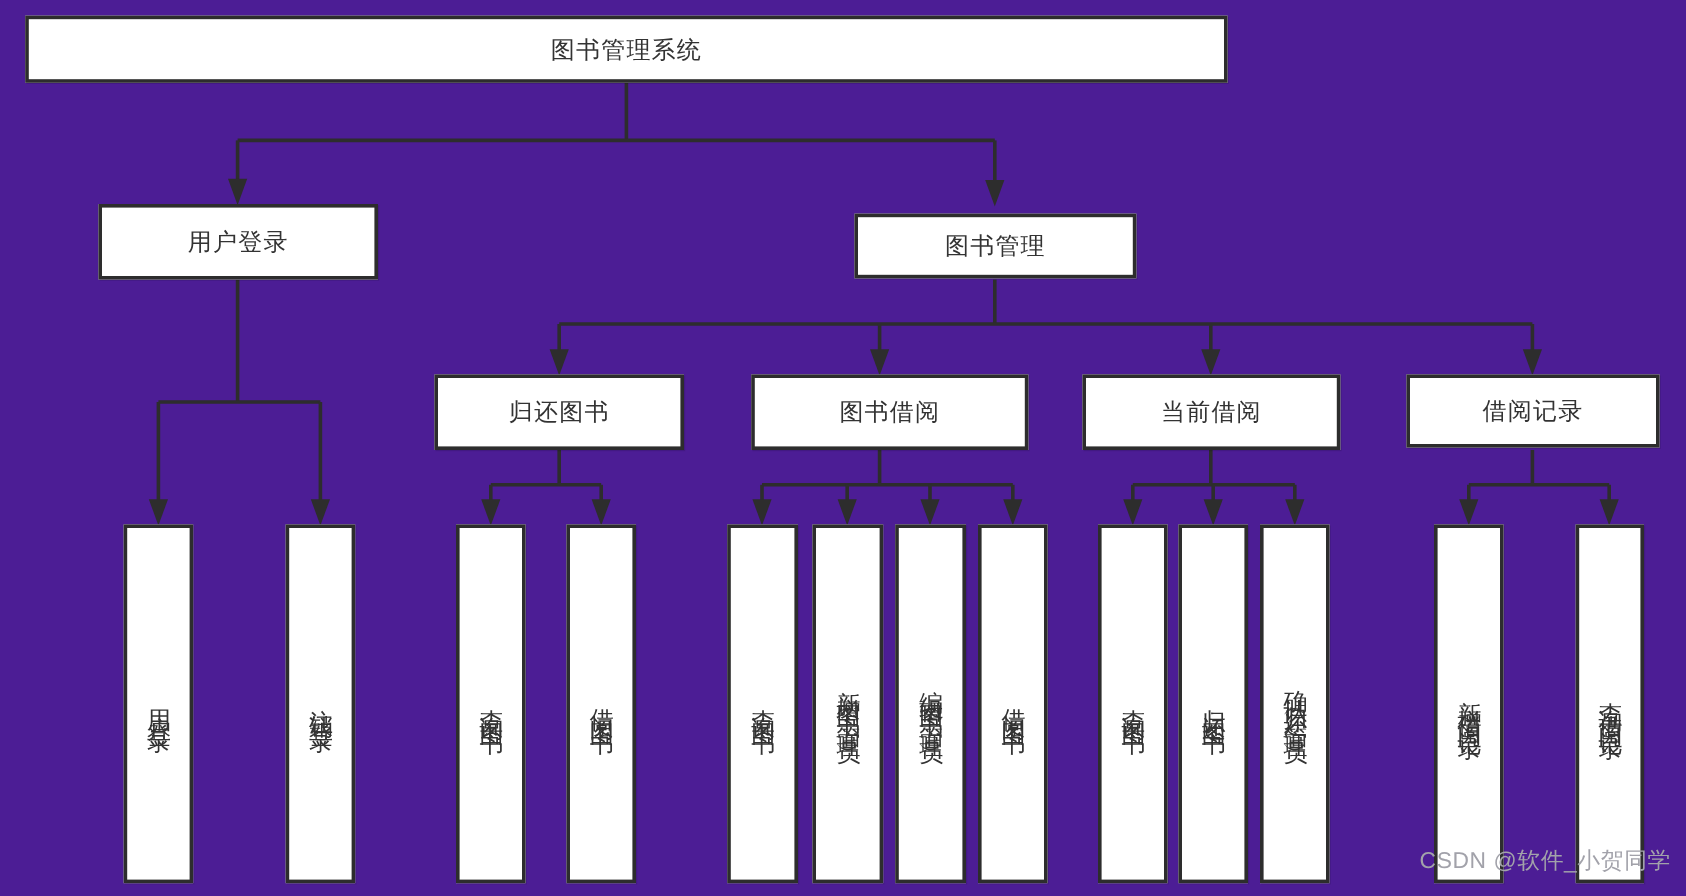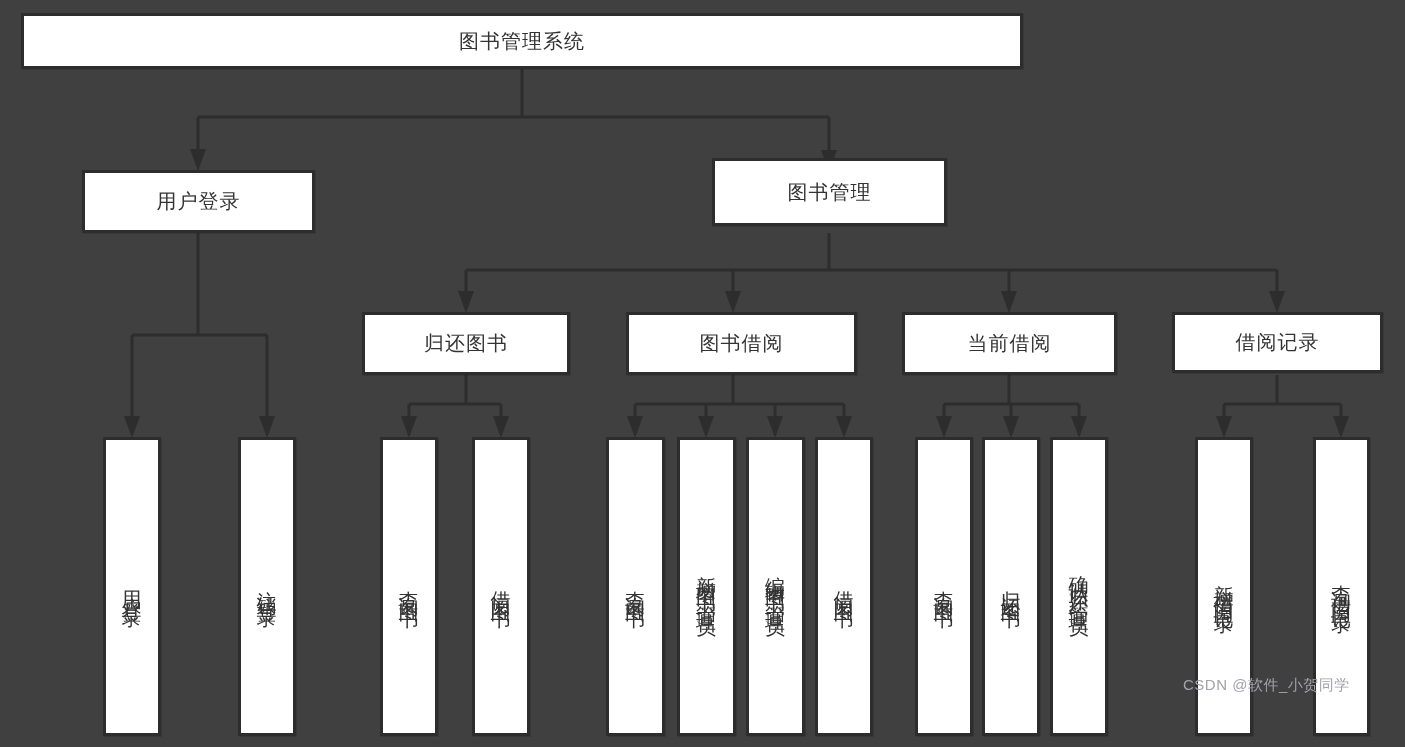--- a/index.html
+++ b/index.html
@@ -1,20 +1,20 @@
 <!DOCTYPE html>
 <html><head>
 <meta charset="utf-8">
 <style>
   html, body { margin: 0; padding: 0; background: #ffffff; }
   .canvas {
     position: relative;
     width: 1405px;
     height: 747px;
-    background: #404040;
+    background: #4c1d95;
     font-family: "Liberation Sans", "DejaVu Sans", sans-serif;
     overflow: hidden;
   }
   svg.connectors {
     position: absolute;
     left: 0; top: 0;
     width: 1405px; height: 747px;
   }
   .box {
     position: absolute;
@@ -32,22 +32,22 @@
     writing-mode: vertical-rl;
     text-orientation: mixed;
     font-size: 20px;
     letter-spacing: 6px;
     padding: 8px 0;
     line-height: 1;
   }
   .watermark {
     position: absolute;
     left: 1183px;
-    top: 676px;
-    font-size: 15px;
+    top: 704px;
+    font-size: 19px;
     color: #a2a2aa;
     letter-spacing: 0.5px;
     white-space: nowrap;
     text-align: center;
   }
 </style>
 </head>
 <body>
 
 <div class="canvas">
@@ -107,21 +107,21 @@
       <polygon points="1341,438 1333,416 1349,416" fill="#2d2d2d"></polygon>
     </svg>
 
   <div class="box hbox" style="left:21px; top:13px; width:1002px; height:56px;">
     <span>图书管理系统</span>
   </div>
 
   <div class="box hbox" style="left:82px; top:170px; width:233px; height:63px;">
     <span>用户登录</span>
   </div>
-  <div class="box hbox" style="left:712px; top:158px; width:235px; height:68px;">
+  <div class="box hbox" style="left:712px; top:178px; width:235px; height:54px;">
     <span>图书管理</span>
   </div>
 
   <div class="box hbox" style="left:362px; top:312px; width:208px; height:63px;">
     <span>归还图书</span>
   </div>
   <div class="box hbox" style="left:626px; top:312px; width:231px; height:63px;">
     <span>图书借阅</span>
   </div>
   <div class="box hbox" style="left:902px; top:312px; width:215px; height:63px;">

